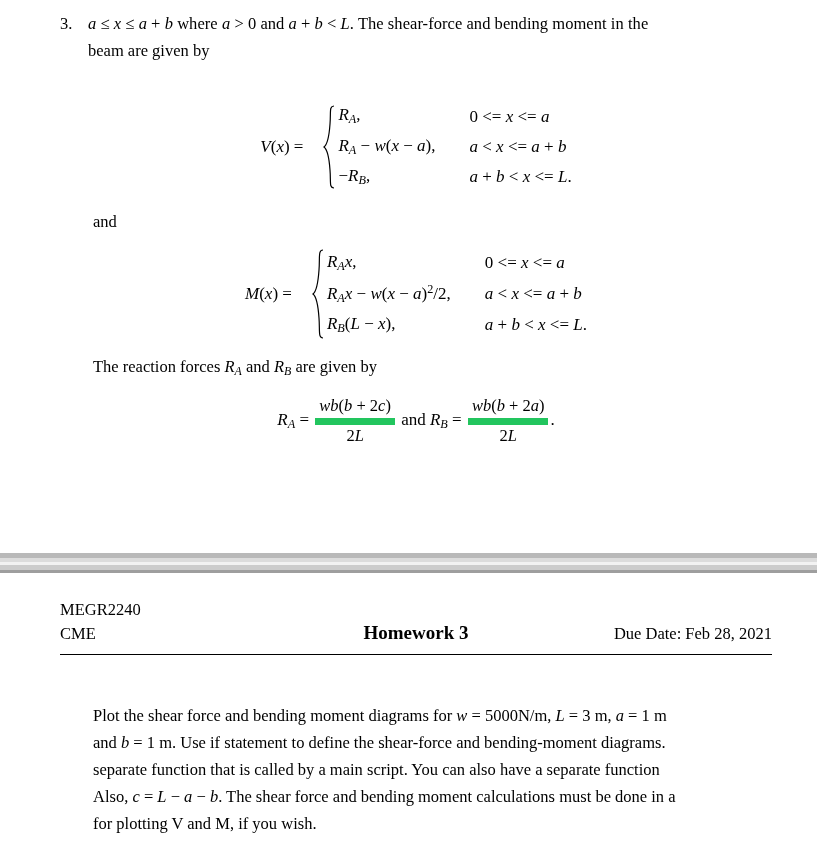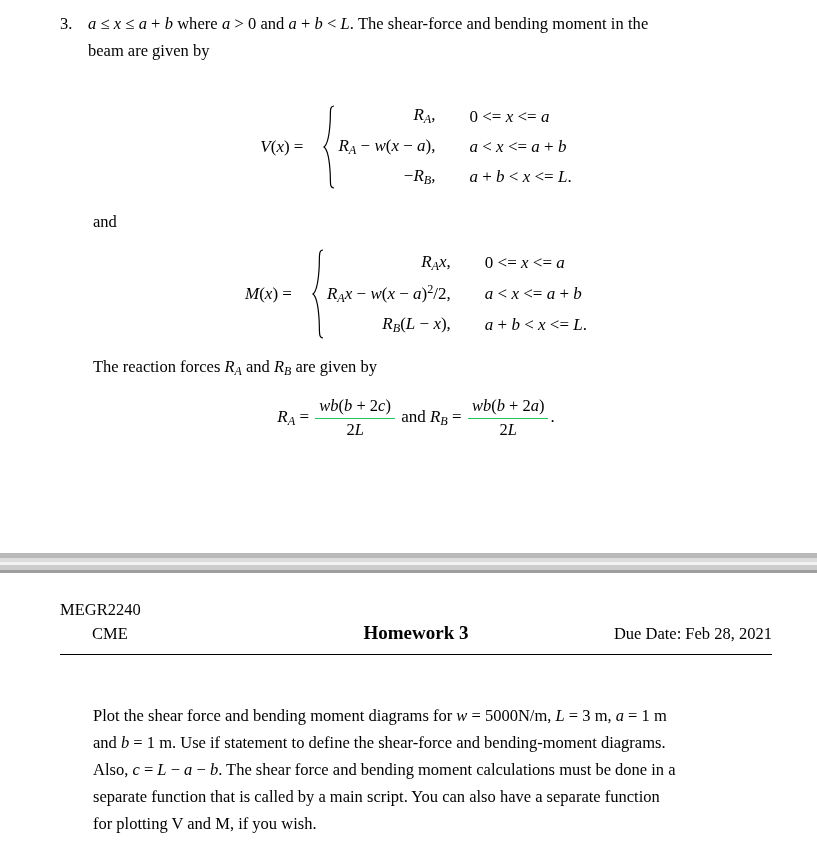--- a/index.html
+++ b/index.html
@@ -93,21 +93,21 @@
   }
   .brace svg { display: block; }
   .cases {
     display: grid;
     grid-template-columns: auto auto;
     row-gap: 8px;
     column-gap: 34px;
     font-size: 17px;
     align-items: center;
   }
-  .cases .c-l { white-space: nowrap; text-align: right; }
+  .cases .c-l { white-space: nowrap; text-align: left; }
   .cases .c-r { white-space: nowrap; text-align: left; }
 
   .and-label {
     position: absolute;
     left: 93px;
     font-size: 16.5px;
   }
 
   .reaction-line {
     position: absolute;
@@ -120,21 +120,21 @@
   .frac {
     display: inline-block;
     vertical-align: middle;
     text-align: center;
     font-size: 0.97em;
     margin: 0 2px;
   }
   .frac .num {
     display: block;
     padding: 0 4px 1px 4px;
-    border-bottom: 1px solid #22c55e;
+    border-bottom: 7px solid #22c55e;
     line-height: 1.25;
   }
   .frac .den {
     display: block;
     padding: 1px 4px 0 4px;
     line-height: 1.25;
   }
   .final-eq {
     position: absolute;
     width: 712px;
@@ -162,21 +162,21 @@
     left: 60px;
     width: 712px;
   }
   .hdr-l1, .hdr-l2 {
     font-size: 16.5px;
     line-height: 24px;
     position: relative;
     height: 24px;
   }
   .hdr-course { position: absolute; left: 0; top: 0; }
-  .hdr-cme { position: absolute; left: 0; top: 0; margin-left: 32px; }
+  .hdr-cme { position: absolute; left: 0; top: 0; }
   .hdr-title {
     position: absolute;
     left: 0; right: 0;
     text-align: center;
     font-weight: bold;
     font-size: 19px;
     top: -1px;
   }
   .hdr-due {
     position: absolute;
@@ -295,18 +295,18 @@
       <span class="hdr-cme">CME</span>
       <span class="hdr-title">Homework 3</span>
       <span class="hdr-due">Due Date: Feb 28, 2021</span>
     </div>
   </div>
   <div class="hdr-rule" style="top:654px;"></div>
 
   <div class="body-par" style="top:673px;">
     <span class="bl">Plot the shear force and bending moment diagrams for <i class="m">w</i> = 5000N/m, <i class="m">L</i> = 3 m, <i class="m">a</i> = 1 m</span>
     <span class="bl">and <i class="m">b</i> = 1 m. Use if statement to define the shear-force and bending-moment diagrams.</span>
+    <span class="bl">separate function that is called by a main script. You can also have a separate function</span>
     <span class="bl">Also, <i class="m">c</i> = <i class="m">L</i> − <i class="m">a</i> − <i class="m">b</i>. The shear force and bending moment calculations must be done in a</span>
-    <span class="bl">separate function that is called by a main script. You can also have a separate function</span>
     <span class="bl">for plotting V and M, if you wish.</span>
   </div>
 
 </div>
 
 </body></html>

